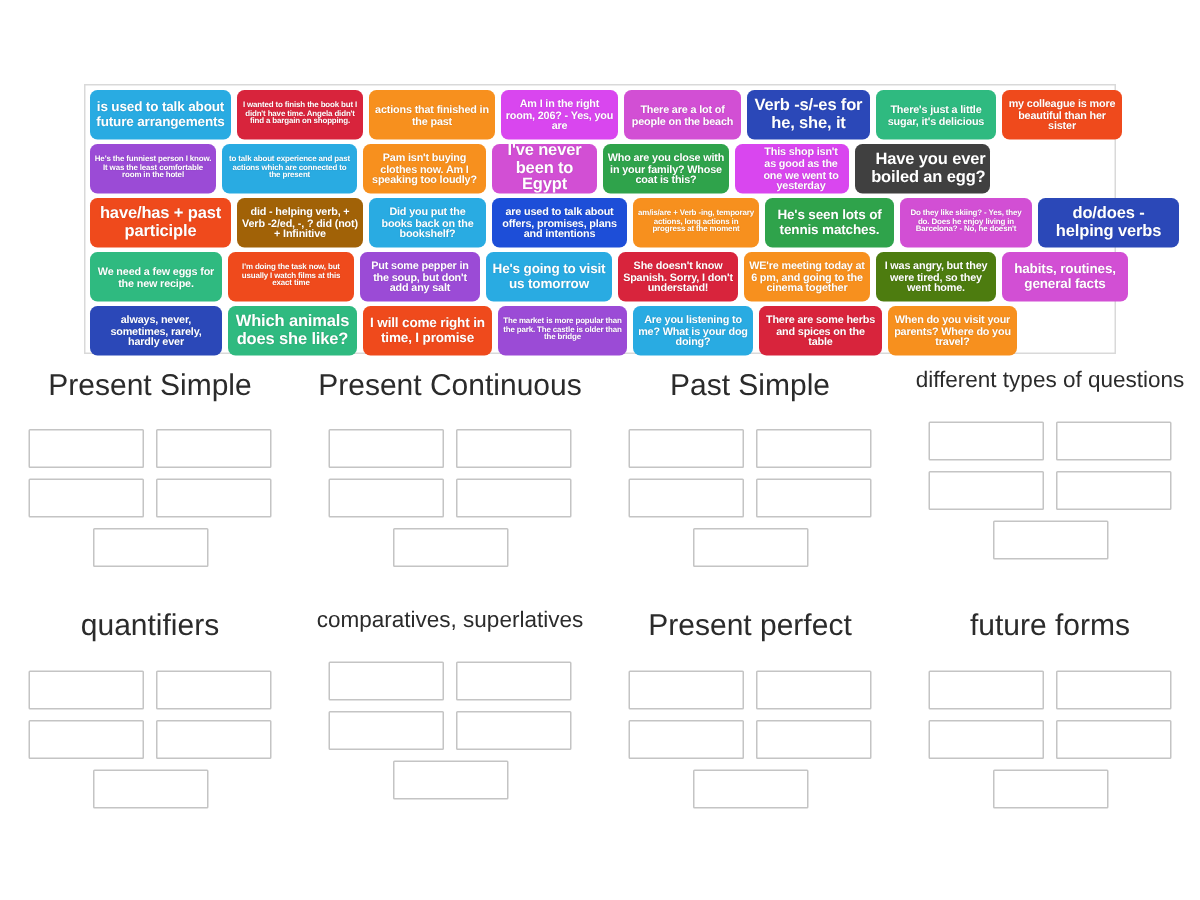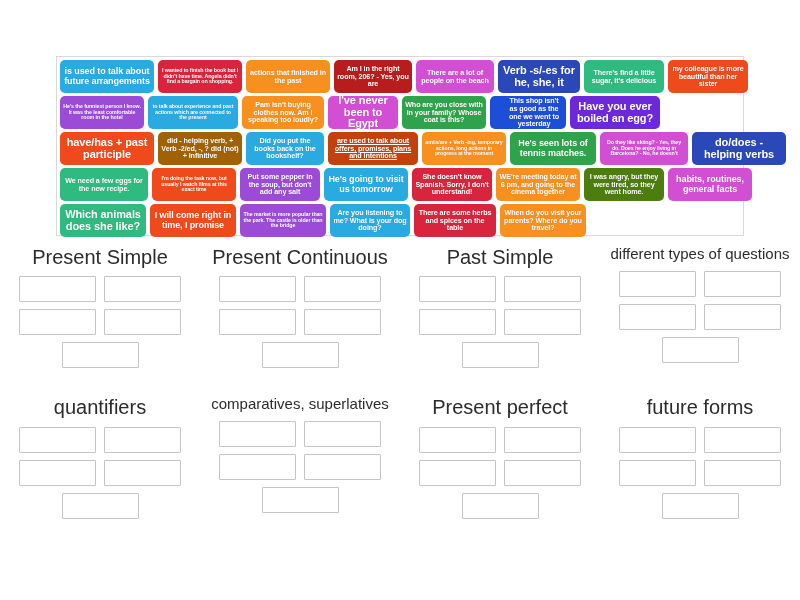--- a/index.html
+++ b/index.html
@@ -62,20 +62,21 @@
   .group-band {
     display: flex;
     width: 800px;
   }
   .group {
     width: 200px;
     box-sizing: border-box;
     display: flex;
     flex-direction: column;
     align-items: center;
+    gap: 10px;
   }
   .group-title {
     color: #2b2b2b;
     text-align: center;
     line-height: 1.12;
     margin-bottom: 8px;
     font-weight: normal;
   }
   .title-lg { font-size: 20px; }
   .title-md { font-size: 15px; }
@@ -108,56 +109,57 @@
   .band-gap { height: 28px; }
 </style>
 </head>
 <body>
 
 <div id="card-tray">
     <div class="card-row">
       <div class="card sz-m" style="background: rgb(41, 171, 226); flex: 0 0 94px;">is used to talk about future arrangements</div>
       <div class="card sz-xs" style="background: rgb(216, 36, 60); flex: 0 0 84px;">I wanted to finish the book but I didn't have time. Angela didn't find a bargain on shopping.</div>
       <div class="card sz-s" style="background: rgb(247, 144, 30); flex: 0 0 84px;">actions that finished in the past</div>
-      <div class="card sz-s" style="background: #b91c1c; flex: 0 0 78px;">Am I in the right room, 206? - Yes, you are</div>
+      <div class="card sz-s" style="background: #d946ef; flex: 0 0 78px;">Am I in the right room, 206? - Yes, you are</div>
       <div class="card sz-s" style="background: rgb(210, 79, 212); flex: 0 0 78px;">There are a lot of people on the beach</div>
       <div class="card sz-l" style="background: rgb(43, 72, 184); flex: 0 0 82px;">Verb -s/-es for he, she, it</div>
-      <div class="card sz-s" style="background: rgb(47, 186, 128); flex: 0 0 80px;">There's find a little sugar, it's delicious</div>
+      <div class="card sz-s" style="background: rgb(47, 186, 128); flex: 0 0 80px;">There's just a little sugar, it's delicious</div>
       <div class="card sz-s" style="background: rgb(239, 74, 28); flex: 0 0 80px;">my colleague is more beautiful than her sister</div>
     </div>
     <div class="card-row">
       <div class="card sz-xs" style="background: rgb(155, 75, 214); flex: 0 0 84px;">He's the funniest person I know. It was the least comfortable room in the hotel</div>
       <div class="card sz-xs" style="background: rgb(41, 171, 226); flex: 0 0 90px;">to talk about experience and past actions which are connected to the present</div>
       <div class="card sz-s" style="background: rgb(247, 144, 30); flex: 0 0 82px;">Pam isn't buying clothes now. Am I speaking too loudly?</div>
       <div class="card sz-l" style="background: rgb(210, 79, 212); flex: 0 0 70px;">I've never been to Egypt</div>
       <div class="card sz-s" style="background: rgb(47, 163, 75); flex: 0 0 84px;">Who are you close with in your family? Whose coat is this?</div>
-      <div class="card sz-s" style="background: #1d4ed8; flex: 0 0 76px; padding-left: 15px;">This shop isn't as good as the one we went to yesterday</div>
-      <div class="card sz-l" style="background: #6d28d9; flex: 0 0 90px;">Have you ever boiled an egg?</div>
+      <div class="card sz-s" style="background: #d946ef; flex: 0 0 76px; padding-left: 15px;">This shop isn't as good as the one we went to yesterday</div>
+      <div class="card sz-l" style="background: #404040; flex: 0 0 90px; text-align: right;">Have you ever boiled an egg?</div>
     </div>
     <div class="card-row">
       <div class="card sz-l" style="background: rgb(239, 74, 28); flex: 0 0 94px;">have/has + past participle</div>
       <div class="card sz-s" style="background: #a16207; flex: 0 0 84px;">did - helping verb, + Verb -2/ed, -, ? did (not) + Infinitive</div>
       <div class="card sz-s" style="background: rgb(41, 171, 226); flex: 0 0 78px;">Did you put the books back on the bookshelf?</div>
-      <div class="card sz-s" style="background: #c2410c; flex: 0 0 90px; text-decoration: underline;">are used to talk about offers, promises, plans and intentions</div>
+      <div class="card sz-s" style="background: #1d4ed8; flex: 0 0 90px;">are used to talk about offers, promises, plans and intentions</div>
       <div class="card sz-xs" style="background: rgb(247, 144, 30); flex: 0 0 84px;">am/is/are + Verb -ing, temporary actions, long actions in progress at the moment</div>
       <div class="card sz-m" style="background: rgb(47, 163, 75); flex: 0 0 86px;">He's seen lots of tennis matches.</div>
       <div class="card sz-xs" style="background: rgb(210, 79, 212); flex: 0 0 88px;">Do they like skiing? - Yes, they do. Does he enjoy living in Barcelona? - No, he doesn't</div>
       <div class="card sz-l" style="background: rgb(43, 72, 184); flex: 0 0 94px;">do/does - helping verbs</div>
     </div>
     <div class="card-row">
       <div class="card sz-s" style="background: rgb(47, 186, 128); flex: 0 0 88px;">We need a few eggs for the new recipe.</div>
       <div class="card sz-xs" style="background: rgb(239, 74, 28); flex: 0 0 84px;">I'm doing the task now, but usually I watch films at this exact time</div>
       <div class="card sz-s" style="background: rgb(155, 75, 214); flex: 0 0 80px;">Put some pepper in the soup, but don't add any salt</div>
       <div class="card sz-m" style="background: rgb(41, 171, 226); flex: 0 0 84px;">He's going to visit us tomorrow</div>
       <div class="card sz-s" style="background: rgb(216, 36, 60); flex: 0 0 80px;">She doesn't know Spanish. Sorry, I don't understand!</div>
       <div class="card sz-s" style="background: rgb(247, 144, 30); flex: 0 0 84px;">WE're meeting today at 6 pm, and going to the cinema together</div>
       <div class="card sz-s" style="background: #4d7c0f; flex: 0 0 80px;">I was angry, but they were tired, so they went home.</div>
       <div class="card sz-m" style="background: rgb(210, 79, 212); flex: 0 0 84px;">habits, routines, general facts</div>
     </div>
     <div class="card-row">
+      <div class="card sz-s" style="background: rgb(43, 72, 184); flex: 0 0 88px;">always, never, sometimes, rarely, hardly ever</div>
       <div class="card sz-l" style="background: rgb(47, 186, 128); flex: 0 0 86px;">Which animals does she like?</div>
       <div class="card sz-m" style="background: rgb(239, 74, 28); flex: 0 0 86px;">I will come right in time, I promise</div>
       <div class="card sz-xs" style="background: rgb(155, 75, 214); flex: 0 0 86px;">The market is more popular than the park. The castle is older than the bridge</div>
       <div class="card sz-s" style="background: rgb(41, 171, 226); flex: 0 0 80px;">Are you listening to me? What is your dog doing?</div>
       <div class="card sz-s" style="background: rgb(216, 36, 60); flex: 0 0 82px;">There are some herbs and spices on the table</div>
       <div class="card sz-s" style="background: rgb(247, 144, 30); flex: 0 0 86px;">When do you visit your parents? Where do you travel?</div>
     </div>
   </div>
 
 <div id="groups">

